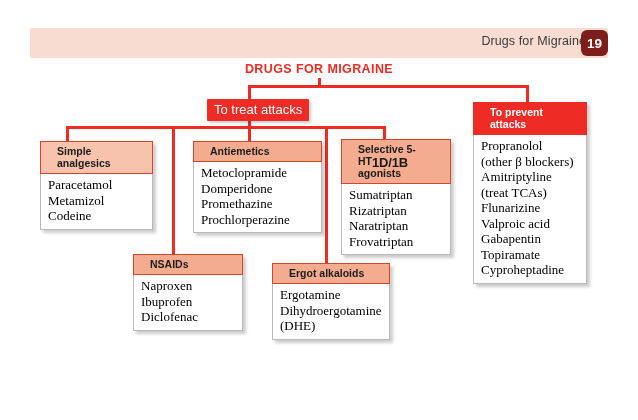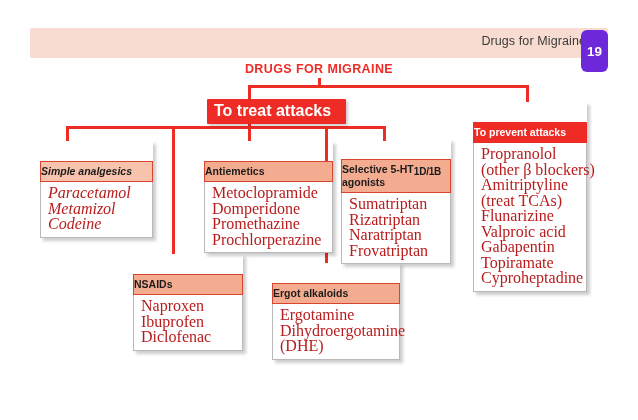--- a/index.html
+++ b/index.html
@@ -14,61 +14,61 @@
   .header-bar{
     position:absolute;left:30px;top:28px;width:578px;height:30px;
     background:#f8dcd1;border-radius:2px;
   }
   .header-title{
     position:absolute;right:52px;top:34px;
     font-size:12.5px;color:#3b3b3b;letter-spacing:.1px;
     white-space:nowrap;
   }
   .page-badge{
-    position:absolute;left:581px;top:30px;width:27px;height:42px;
-    background:#6d28d9;border-radius:6px;color:#ffffff;
+    position:absolute;left:581px;top:30px;width:27px;height:26px;
+    background:#7f1d1d;border-radius:6px;color:#ffffff;
     font-size:13.5px;font-weight:bold;
     display:flex;align-items:center;justify-content:center;
   }
 
   
   .chart-title{
     position:absolute;left:0;top:62px;width:638px;text-align:center;
     font-size:12.5px;font-weight:bold;color:#ee2b24;letter-spacing:.4px;
   }
 
   
   .ln{position:absolute;background:#ee2b24;}
   .lnv{width:3px;}
   .lnh{height:3px;}
   
   .pill{
     position:absolute;background:#ee2b24;color:#ffffff;
-    font-size:16px;font-weight:bold;
-    padding:3px 15px 4px 7px;white-space:nowrap;border-radius:1px;
+    font-size:13px;font-weight:normal;
+    padding:3px 7px 4px 7px;white-space:nowrap;border-radius:1px;
     box-shadow:2px 2px 3px rgba(0,0,0,.2);
   }
   
   .card{position:absolute;box-shadow:3px 3px 3px rgba(0,0,0,.2);}
   .card .hd{
     background:#f4ac91;border:1px solid #d9442f;
     color:#1b1b1b;font-size:10.5px;font-weight:bold;
-    padding:3px 6px 4px 0;line-height:12px;box-sizing:border-box;margin-top:20px;
+    padding:3px 6px 4px 16px;line-height:12px;box-sizing:border-box;
   }
   .card.light .hd{background:#f7c3ad;}
   .card .bd{
     background:#ffffff;border:1px solid #b9b9b9;border-top:none;
     font-family:"Liberation Serif", serif;
-    font-size:16px;color:#b91c1c;line-height:15.5px;
+    font-size:13px;color:#000000;line-height:15.5px;
     padding:3px 17px 5px 7px;box-sizing:border-box;
   }
   .card .bd div{white-space:nowrap;}
   
   .card.solid .hd{background:#ee2b24;border:1px solid #ee2b24;color:#fff;}
-  sub{font-size:10px;vertical-align:baseline;position:relative;top:2px;letter-spacing:-.2px;}
+  sub{font-size:13px;vertical-align:baseline;position:relative;top:2px;letter-spacing:-.2px;}
 </style>
 </head>
 <body>
 
 <div id="stage">
 
   <div class="header-bar"></div>
   <div class="header-title">Drugs for Migraine</div>
   <div class="page-badge">19</div>
 
@@ -82,30 +82,30 @@
   <div class="ln lnv" style="left:248px;top:113px;height:15px;"></div>
   <div class="ln lnh" style="left:66px;top:126px;width:320px;"></div>
   <div class="ln lnv" style="left:66px;top:126px;height:15px;"></div>
   <div class="ln lnv" style="left:248px;top:126px;height:15px;"></div>
   <div class="ln lnv" style="left:383px;top:126px;height:15px;"></div>
   <div class="ln lnv" style="left:172px;top:126px;height:128px;"></div>
   <div class="ln lnv" style="left:325px;top:126px;height:137px;"></div>
 
   <div class="pill" style="left:207px;top:99px;">To treat attacks</div>
 
-  <div class="card light" style="left:40px;top:141px;width:113px;font-style:italic;">
+  <div class="card light" style="left:40px;top:141px;width:113px;">
     <div class="hd">Simple analgesics</div>
     <div class="bd">
       <div>Paracetamol</div>
       <div>Metamizol</div>
       <div>Codeine</div>
     </div>
   </div>
 
-  <div class="card" style="left:204px;top:141px;width:129px;">
+  <div class="card" style="left:193px;top:141px;width:129px;">
     <div class="hd">Antiemetics</div>
     <div class="bd">
       <div>Metoclopramide</div>
       <div>Domperidone</div>
       <div>Promethazine</div>
       <div>Prochlorperazine</div>
     </div>
   </div>
 
   <div class="card" style="left:341px;top:139px;width:110px;">
@@ -123,21 +123,21 @@
 
   <div class="card" style="left:133px;top:254px;width:110px;">
     <div class="hd">NSAIDs</div>
     <div class="bd">
       <div>Naproxen</div>
       <div>Ibuprofen</div>
       <div>Diclofenac</div>
     </div>
   </div>
 
-  <div class="card" style="left:272px;top:263px;width:128px;">
+  <div class="card" style="left:272px;top:263px;width:118px;">
     <div class="hd">Ergot alkaloids</div>
     <div class="bd">
       <div>Ergotamine</div>
       <div>Dihydroergotamine</div>
       <div> (DHE)</div>
     </div>
   </div>
 
   <div class="card solid" style="left:473px;top:102px;width:114px;">
     <div class="hd">To prevent attacks</div>

